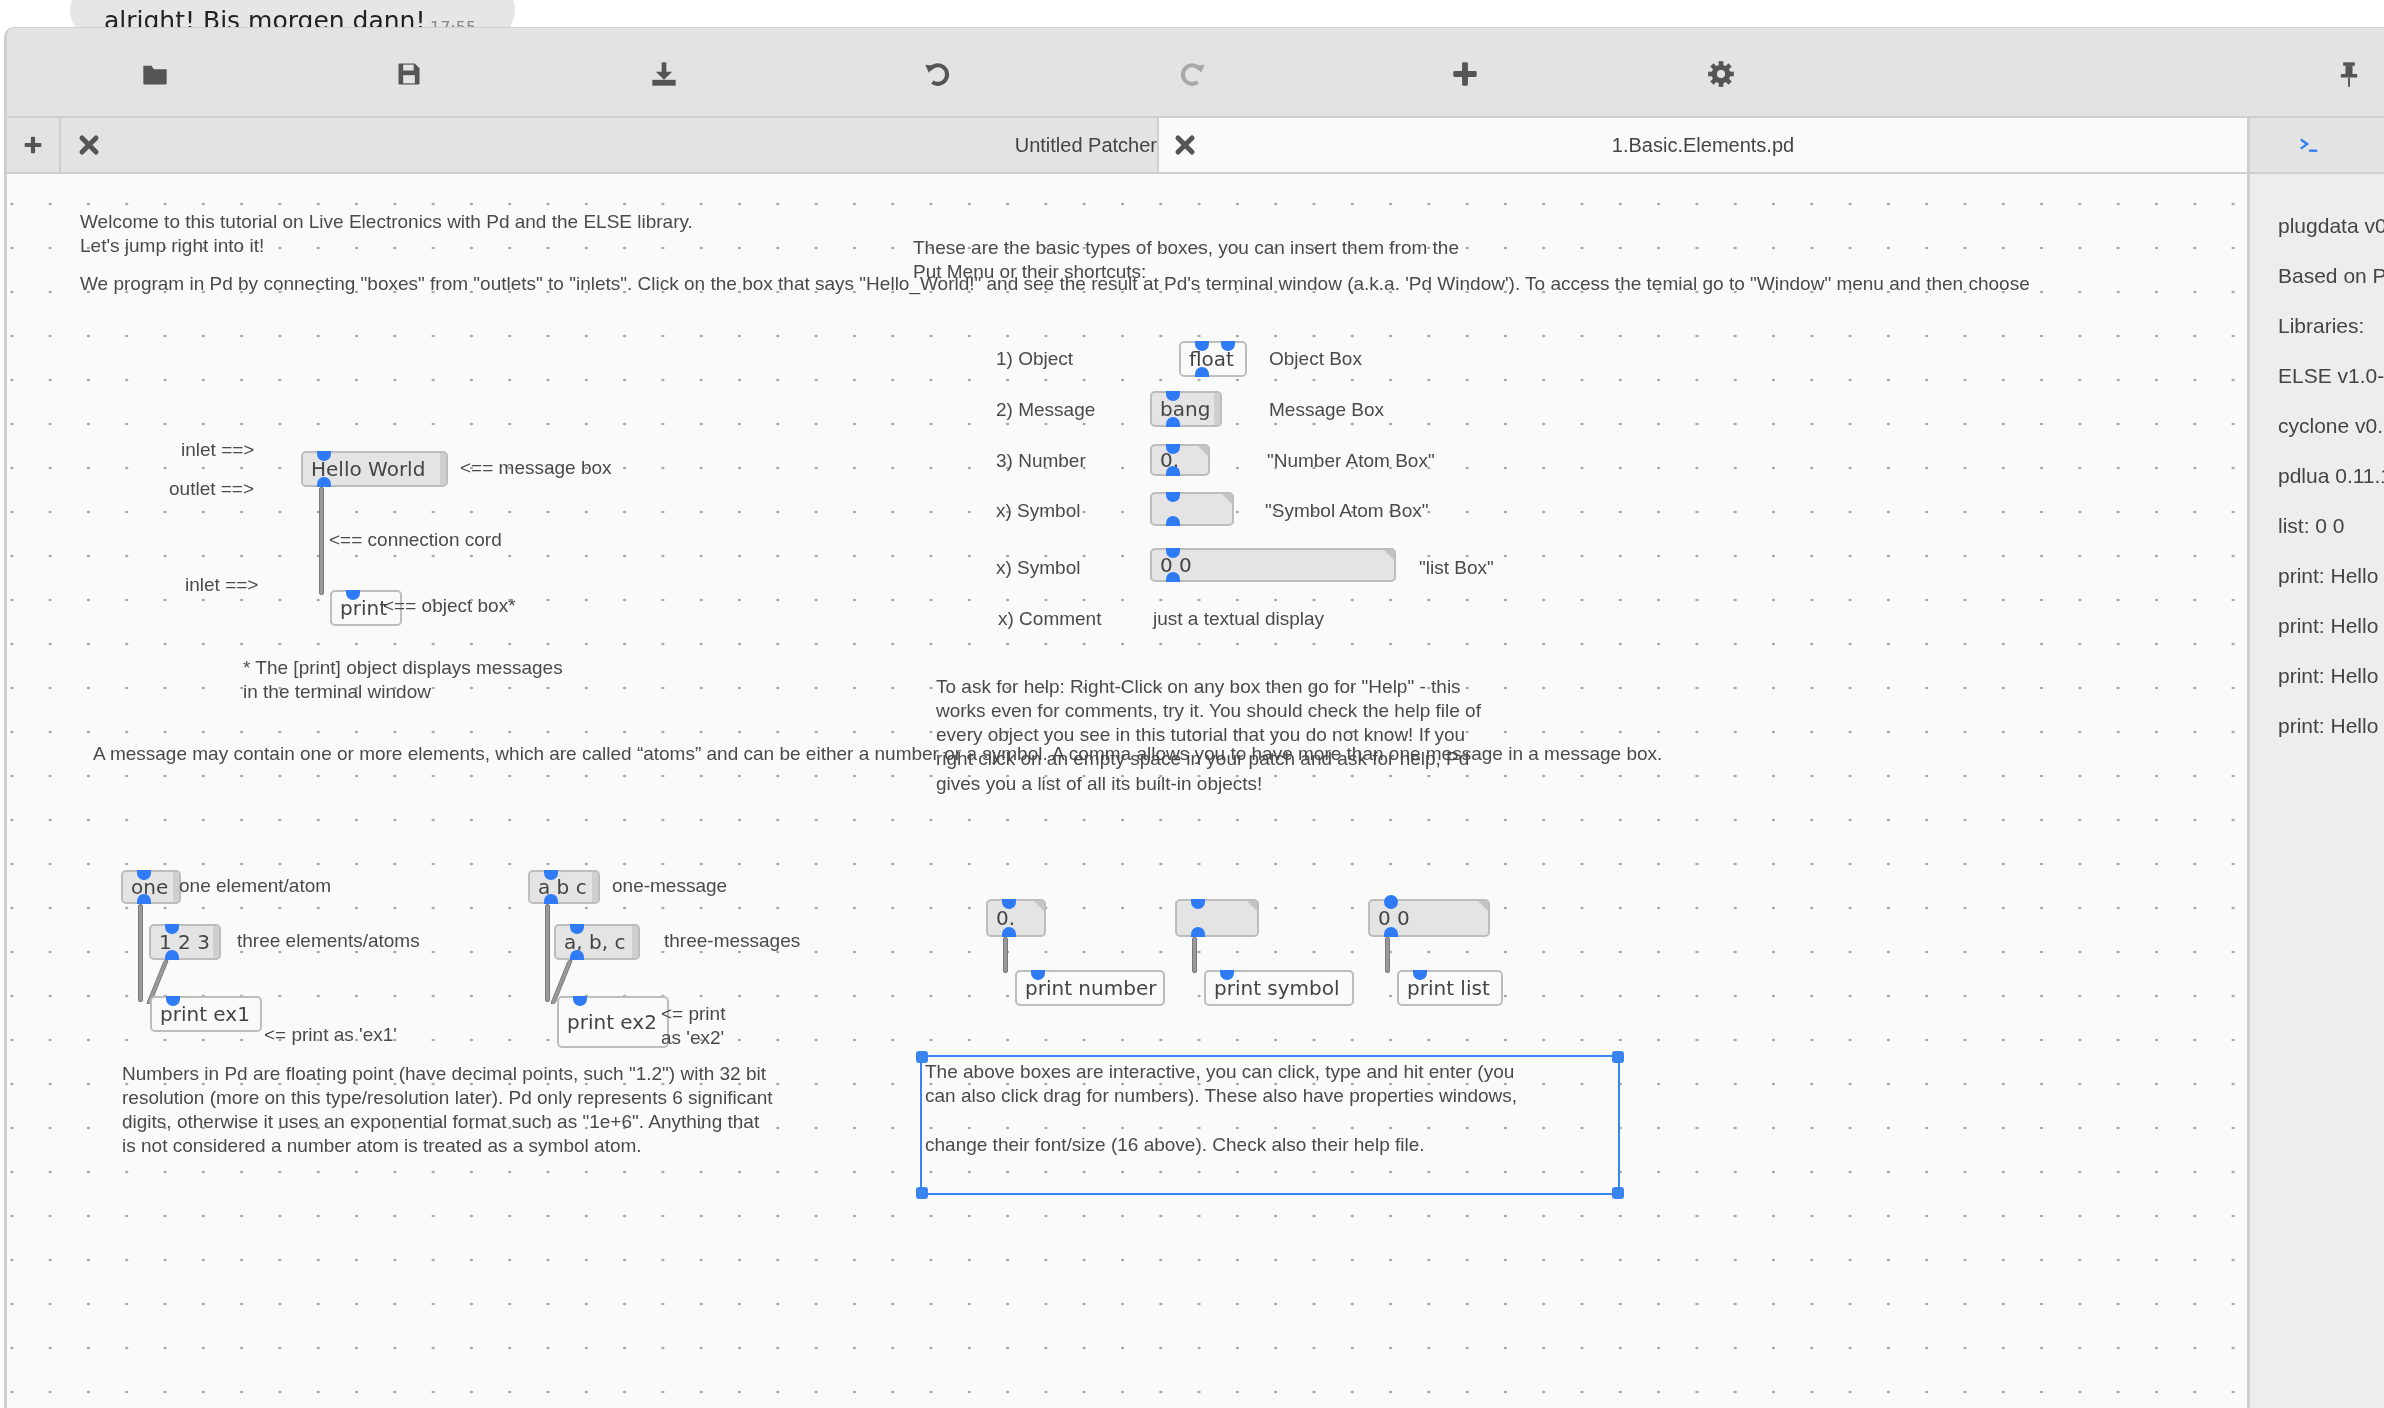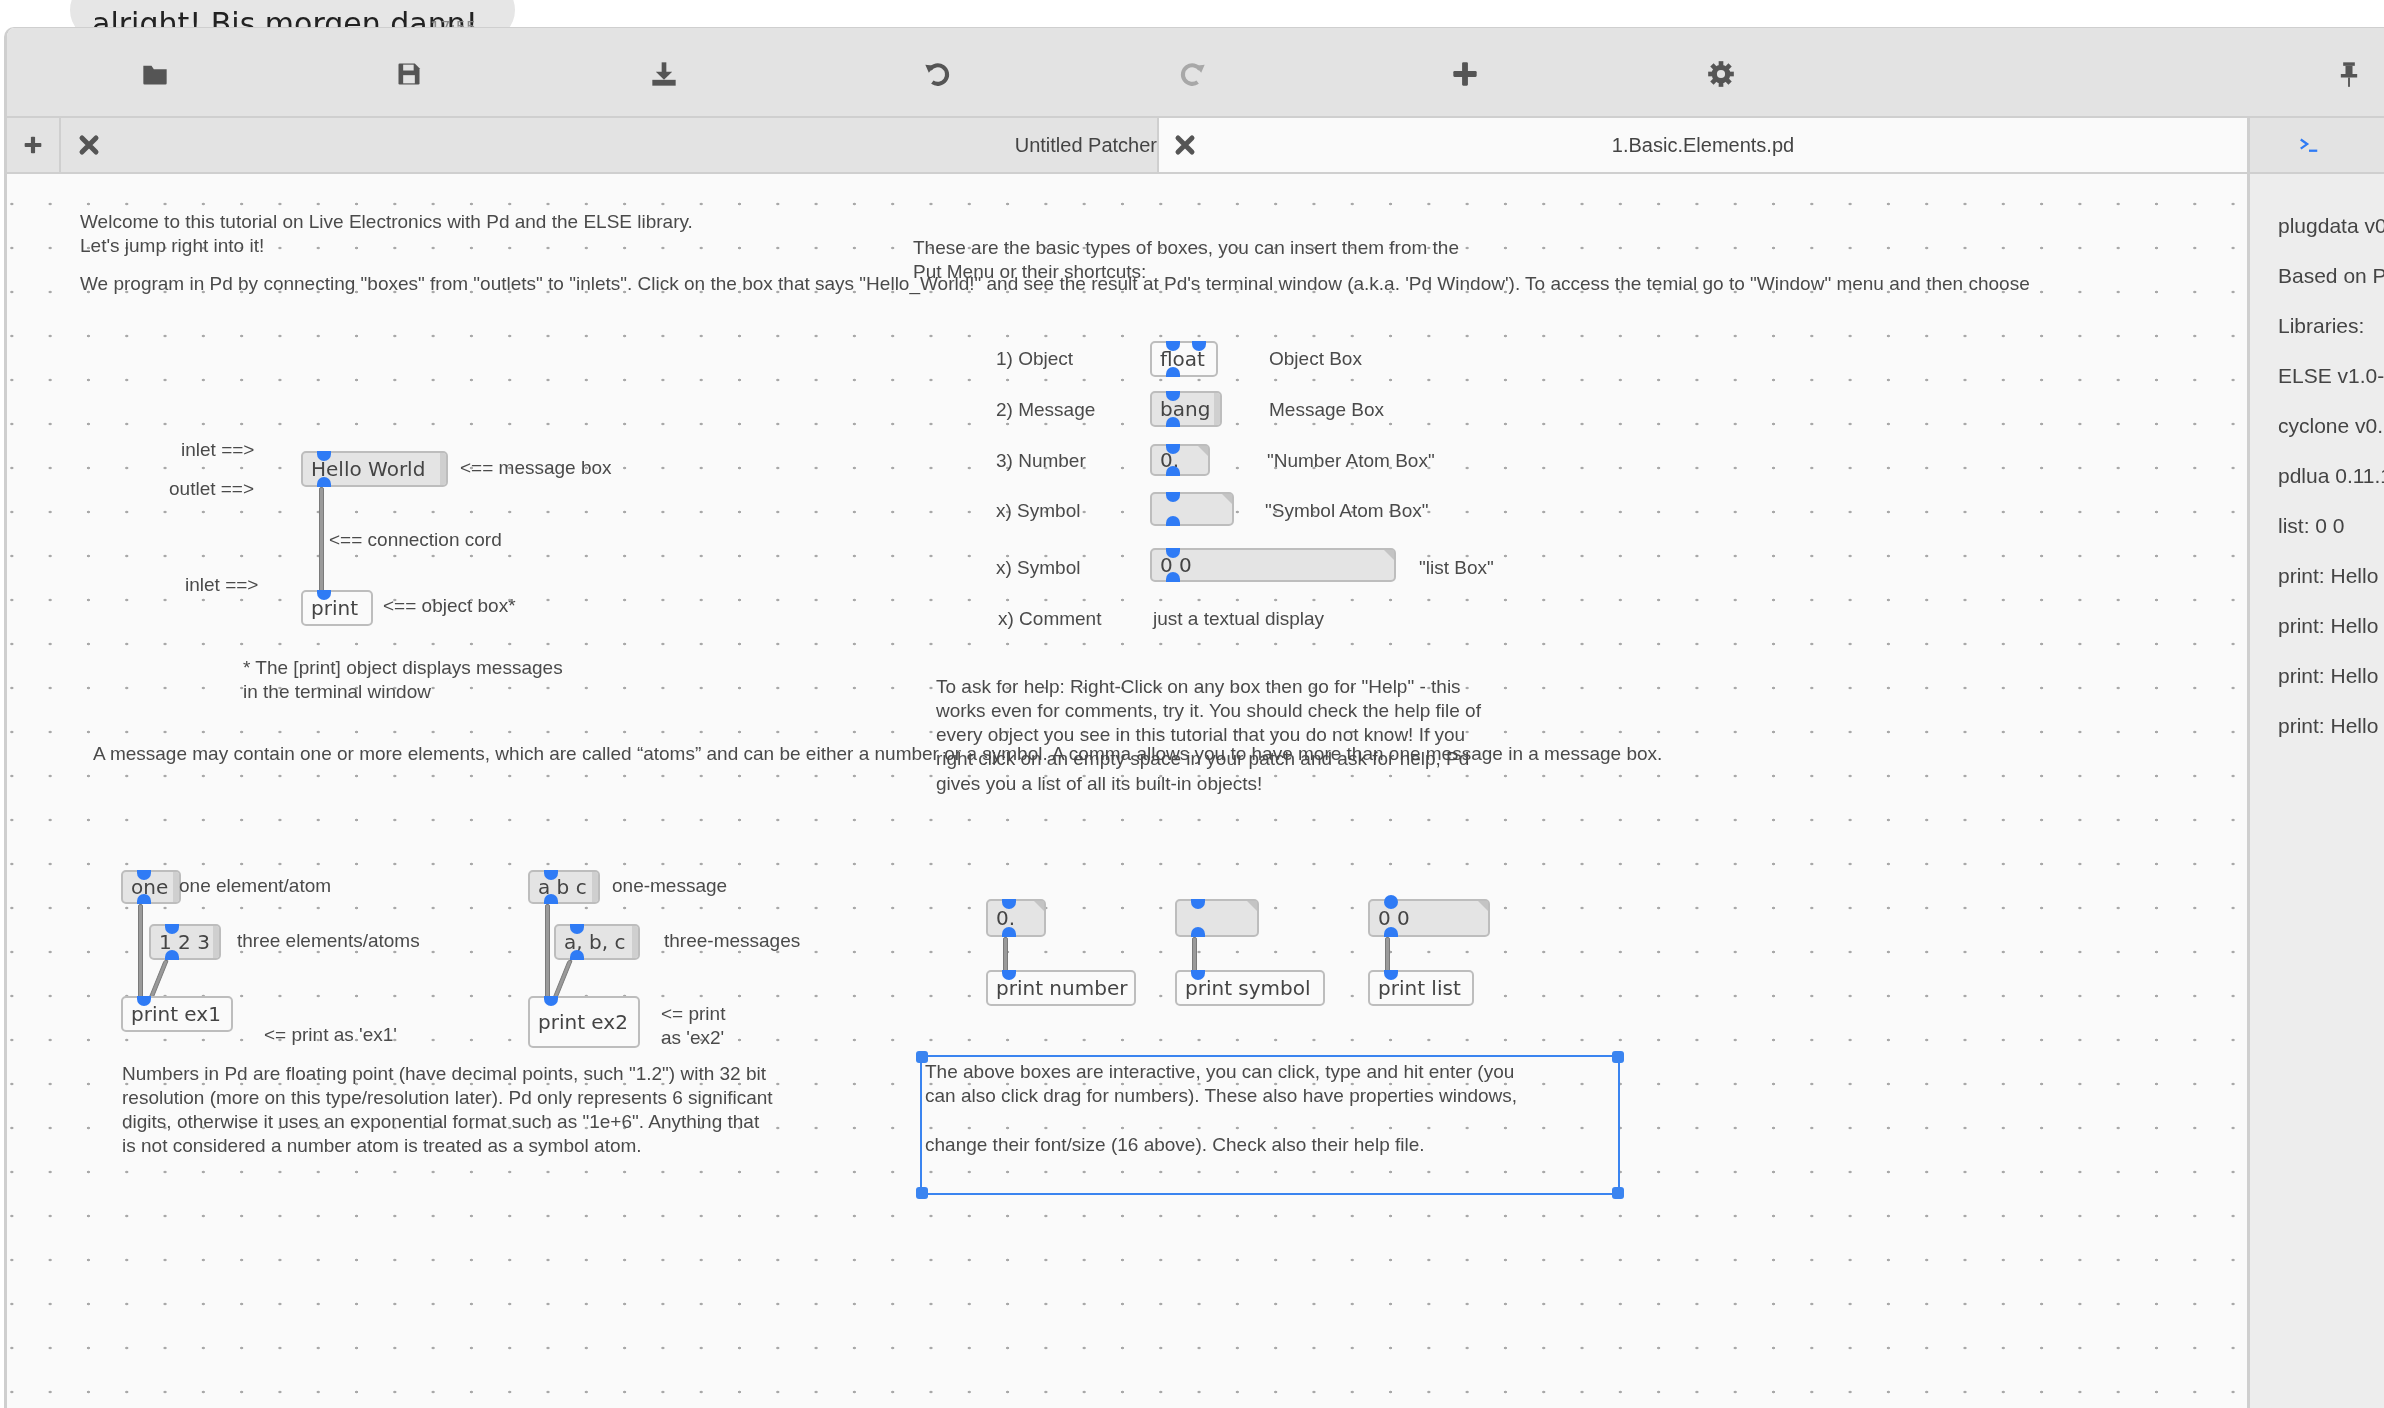--- a/index.html
+++ b/index.html
@@ -1,18 +1,18 @@
 <!DOCTYPE html>
 <html><head>
 <meta charset="utf-8">
 <style>
   * { box-sizing: border-box; margin: 0; padding: 0; }
   html, body { width: 2384px; height: 1408px; overflow: hidden; background: #ffffff; font-family: "DejaVu Sans", sans-serif; }
   .chat-bubble { position: absolute; left: 70px; top: -20px; width: 445px; height: 60px; background: #e6e6e6; border-radius: 30px; }
-  .chat-text { position: absolute; left: 92px; top: 6px; font-size: 30px; color: #222; }
+  .chat-text { position: absolute; left: 104px; top: 6px; font-size: 25px; color: #222; }
   .chat-time { position: absolute; left: 430px; top: 18px; font-size: 16px; color: #888; }
 
   .window { position: absolute; left: 4px; top: 27px; width: 2380px; height: 1381px; background: #fafafa; border-left: 3px solid #cfcfcf; border-top: 1px solid #cfcfcf; border-top-left-radius: 10px; overflow: hidden; }
   .toolbar { position: absolute; left: 0; top: 0; width: 100%; height 90px; height: 90px; background: #e3e3e3; border-bottom: 2px solid #cfcfcf; }
   .tb-btn { position: absolute; top: 28px; width: 40px; height: 36px; display: flex; align-items: center; justify-content: center; }
   .tb-btn svg { width: 28px; height: 28px; }
 
   .tabbar { position: absolute; left: 0; top: 90px; width: 2240px; height: 56px; background: #e3e3e3; border-bottom: 2px solid #cfcfcf; }
   .tab-add { position: absolute; left: 0; top: 0; width: 54px; height: 54px; border-right: 2px solid #cfcfcf; display: flex; align-items: center; justify-content: center; }
   .tab { position: absolute; top: 0; height: 54px; display: flex; align-items: center; justify-content: center; font-family: "Liberation Sans", sans-serif; font-size: 20px; color: #444; }
@@ -22,21 +22,21 @@
 
   .sidebar-head { position: absolute; left: 2240px; top: 90px; width: 140px; height: 56px; background: #e3e3e3; border-left: 3px solid #cfcfcf; border-bottom: 2px solid #cfcfcf; }
   .sidebar { position: absolute; left: 2240px; top: 146px; width: 140px; height: 1240px; background: #ededed; border-left: 3px solid #cfcfcf; }
   .sb-line { position: absolute; left: 28px; font-family: "Liberation Sans", sans-serif; font-size: 21px; color: #444; white-space: nowrap; }
 
   .canvas { position: absolute; left: 0; top: 148px; width: 2240px; height: 1240px; background-color: #fafafa;
     background-image: radial-gradient(circle, #a8a8a8 1.2px, transparent 1.6px);
     background-size: 38.3px 44px; background-position: 24px 6px; overflow: hidden; }
   .c { position: absolute; font-family: "Liberation Sans", sans-serif; font-size: 19px; color: #4a4a4a; white-space: nowrap; line-height: 24px; }
   .box { position: absolute; font-family: "DejaVu Sans", sans-serif; font-size: 20px; color: #444; border: 2px solid #bdbdbd; border-radius: 5px; display: flex; align-items: center; padding-left: 8px; white-space: nowrap; }
-  .obj { background: #fafafa; }
+  .obj { background: #fafafa; margin-left: 29px; }
   .msg { background: #e4e4e4; }
   .msg::after { content: ""; position: absolute; right: 0; top: 0; width: 6px; height: 100%; background: #cfcfcf; border-radius: 0 3px 3px 0; }
   .atom { background: #e4e4e4; }
   .atom::after { content: ""; position: absolute; right: 0; top: 0; width: 0; height: 0; border-top: 10px solid #c4c4c4; border-left: 10px solid transparent; }
   .port { position: absolute; width: 14px; height: 10px; background: #2f7bf5; border-radius: 0 0 7px 7px; }
   .port.out { border-radius: 7px 7px 0 0; }
   .cord { position: absolute; width: 5px; background: #9a9a9a; border: 1px solid #7a7a7a; border-radius: 2px; }
   .sel-box { position: absolute; border: 2px solid #3a84f0; }
   .handle { position: absolute; width: 12px; height: 12px; background: #3a84f0; border-radius: 3px; }
 </style>

